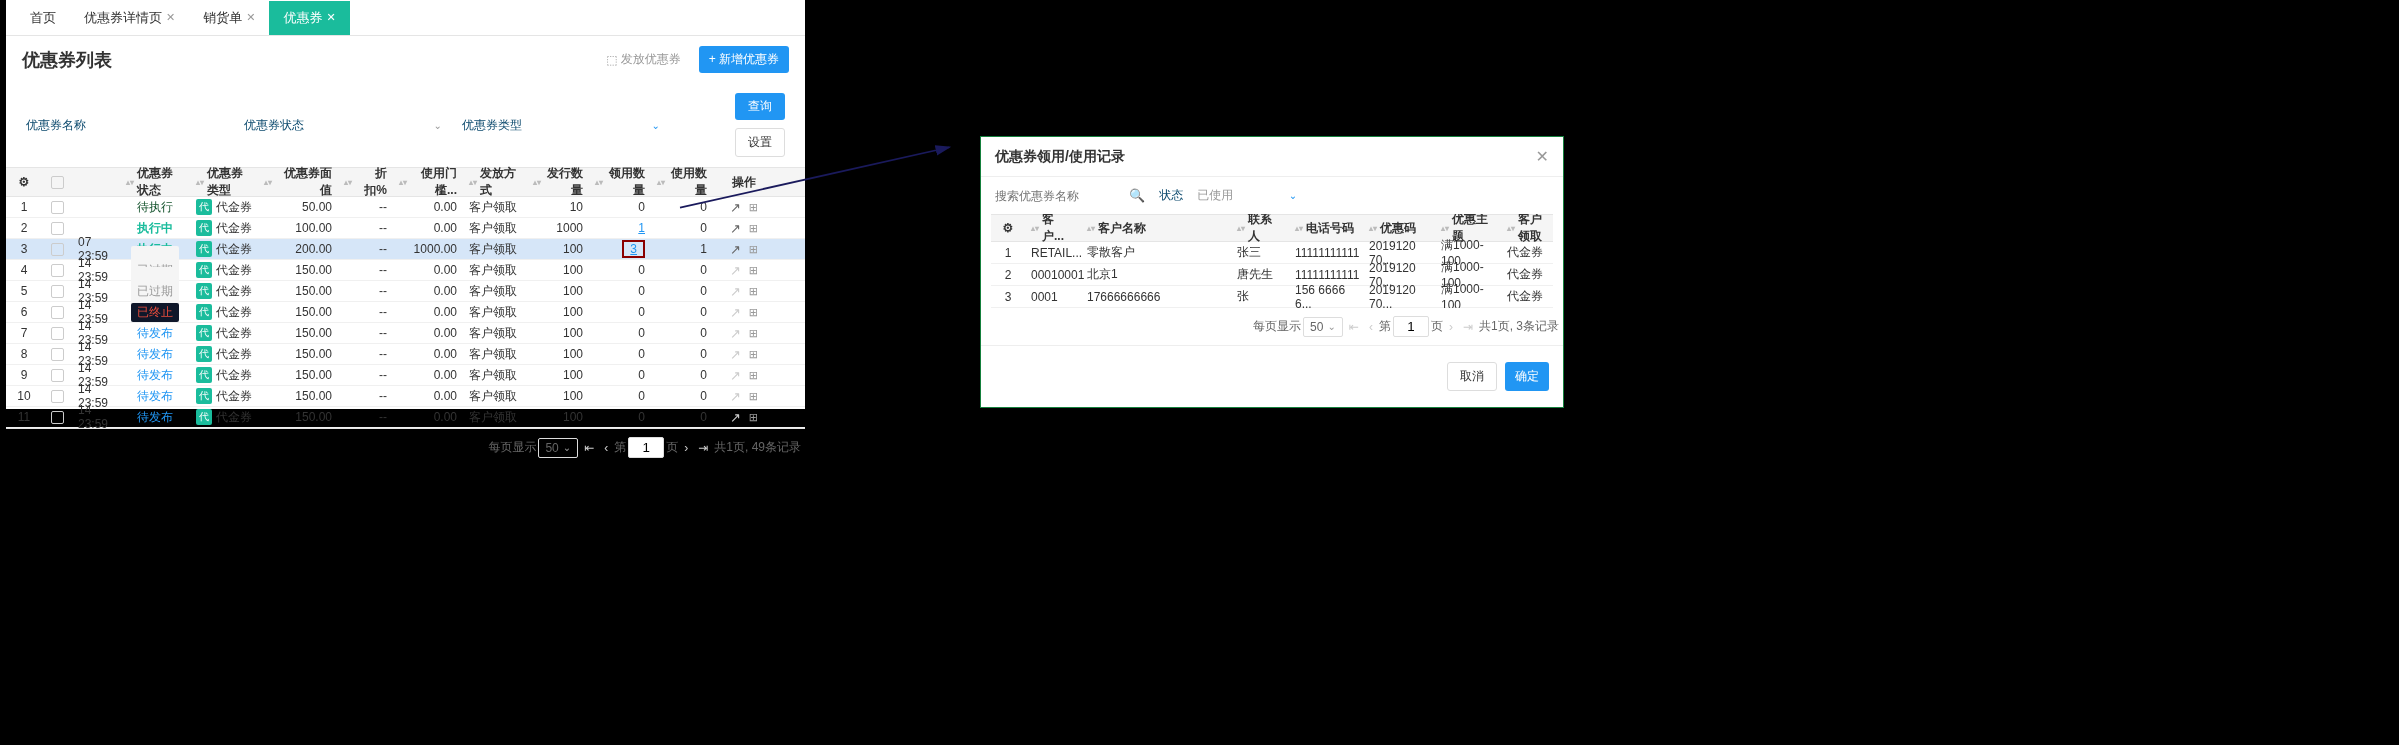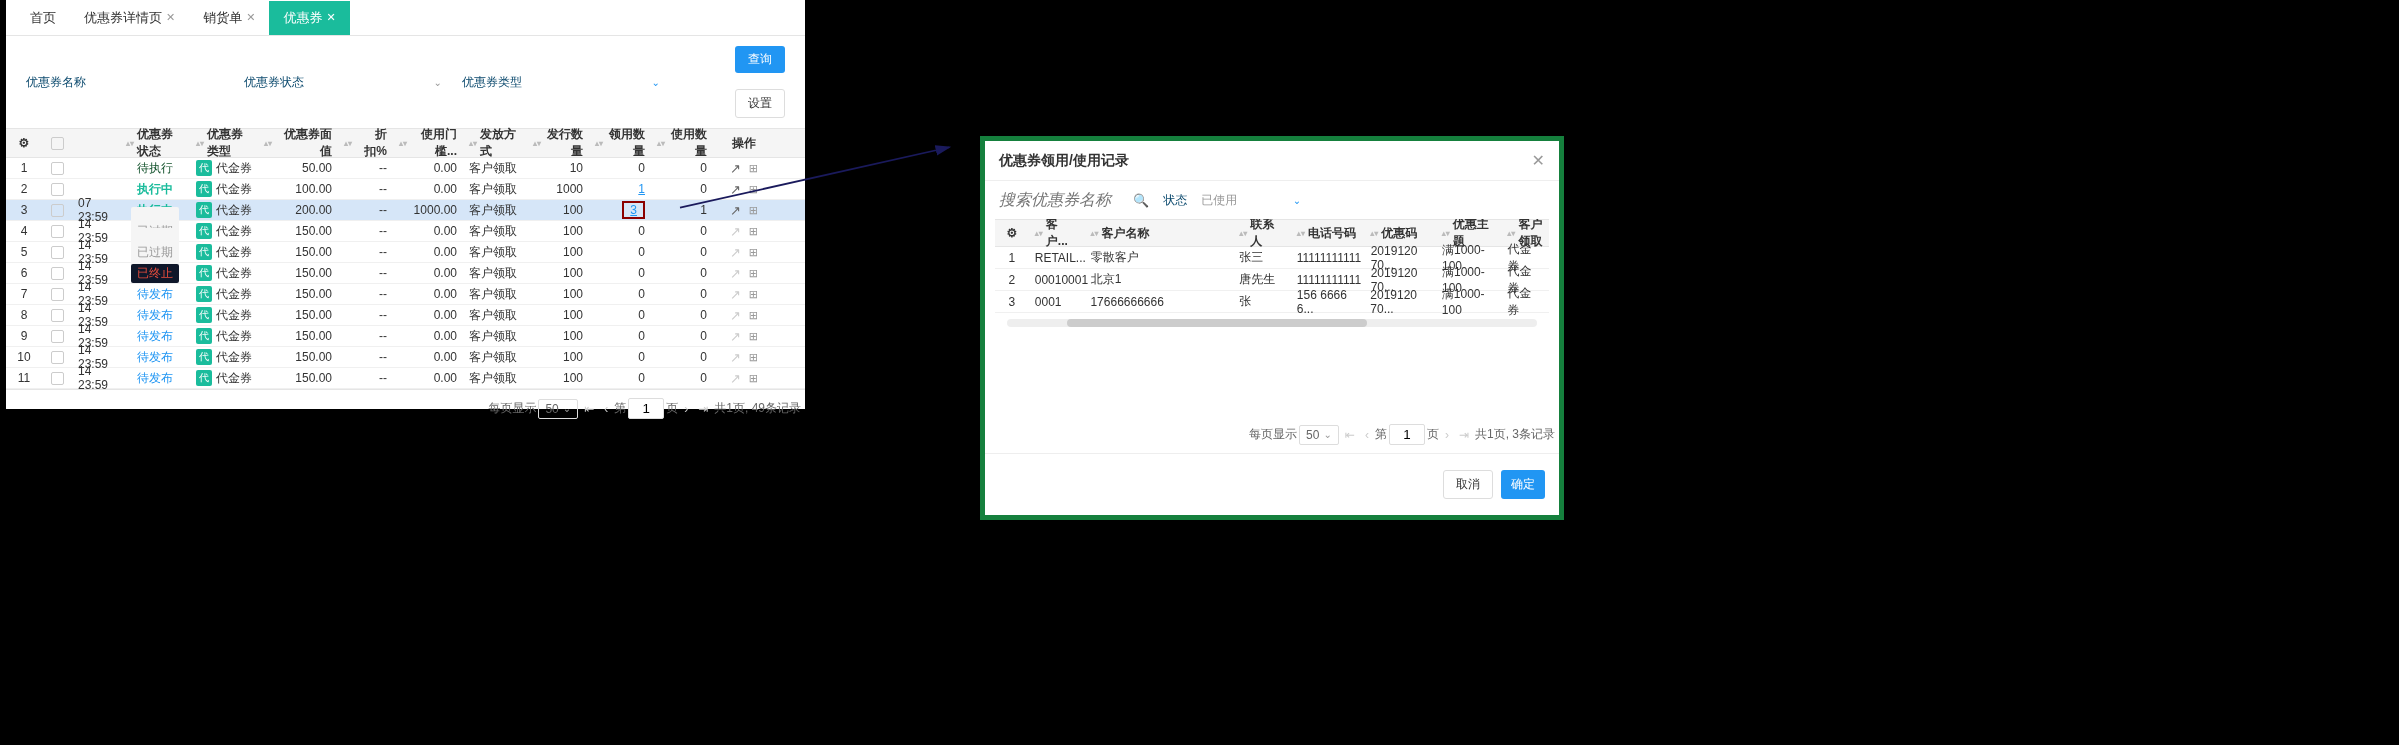--- a/index.html
+++ b/index.html
@@ -20,21 +20,21 @@
 .btn-primary { background: #2196f3; color: #fff; border: none; padding: 5px 10px; border-radius: 3px; font-size: 12px; }
 .btn-default { background: #fff; color: #333; border: 1px solid #ddd; padding: 5px 12px; border-radius: 3px; font-size: 12px; }
 
 .filters { display: flex; align-items: center; padding: 10px 20px; gap: 20px; }
 .filter-item { display: flex; align-items: center; gap: 8px; }
 .filter-label { color: #0c4a6e; font-size: 12px; white-space: nowrap; }
 .filter-input { border: none; border-bottom: 1px solid transparent; width: 130px; font-size: 12px; color: #999; }
 .filter-select { border: none; width: 130px; font-size: 12px; color: #999; display: flex; justify-content: space-between; align-items: center; }
 .chevron { color: #999; font-size: 10px; }
 .chevron.blue { color: #2196f3; }
-.filter-actions { display: flex; flex-direction: column; gap: 16px; margin-left: auto; }
+.filter-actions { display: flex; flex-direction: column; gap: 8px; margin-left: auto; }
 
 .table { width: 100%; }
 .thead { display: flex; background: #f5f5f5; border-top: 1px solid #e5e5e5; border-bottom: 1px solid #e5e5e5; height: 30px; align-items: center; font-size: 12px; color: #333; }
 .th, .td { padding: 0 6px; display: flex; align-items: center; }
 .th { font-weight: 600; }
 .sorter { color: #bbb; font-size: 8px; line-height: 7px; margin-right: 3px; display: inline-flex; flex-direction: column; }
 .tr { display: flex; height: 21px; align-items: center; border-bottom: 1px solid #f0f0f0; font-size: 12px; }
 .tr.highlighted { background: #d6e6f8; }
 
 .c-gear { width: 36px; justify-content: center; }
@@ -67,26 +67,26 @@
 
 .pager { display: flex; align-items: center; justify-content: flex-end; padding: 8px 4px; gap: 2px; font-size: 12px; color: #666; border-top: 1px solid #e5e5e5; }
 .pager-select { border: 1px solid #ddd; padding: 2px 6px; border-radius: 2px; display: flex; align-items: center; gap: 4px; }
 .pager-btn { color: #ccc; padding: 0 4px; cursor: pointer; }
 .pager-input { width: 36px; border: 1px solid #ddd; text-align: center; padding: 2px; border-radius: 2px; }
 
 
 .arrow { position: absolute; left: 660px; top: 142px; width: 320px; height: 70px; pointer-events: none; }
 
 
-.right-panel { position: absolute; left: 980px; top: 136px; width: 584px; height: 384px; background: #fff; border: 5px solid #15803d; box-shadow: 0 2px 8px rgba(0,0,0,.15); display: flex; flex-direction: column; }
+.right-panel { position: absolute; left: 980px; top: 136px; width: 584px; height: 272px; background: #fff; border: 1px solid #15803d; box-shadow: 0 2px 8px rgba(0,0,0,.15); display: flex; flex-direction: column; }
 .modal-header { display: flex; justify-content: space-between; align-items: center; padding: 10px 14px; border-bottom: 1px solid #eee; }
 .modal-title { font-size: 14px; font-weight: 600; }
 .modal-close { color: #999; font-size: 16px; cursor: pointer; }
 .modal-filters { display: flex; align-items: center; padding: 10px 14px; gap: 14px; }
-.search-box { width: 120px; border: none; font-size: 16px; color: #999; font-style: italic; }
+.search-box { width: 120px; border: none; font-size: 12px; color: #999; }
 .modal-table-wrap { flex: 1; overflow: hidden; padding: 0 10px; }
 .modal-thead { display: flex; background: #f5f5f5; height: 28px; align-items: center; font-size: 12px; border-top: 1px solid #e5e5e5; border-bottom: 1px solid #e5e5e5; }
 .modal-tr { display: flex; height: 22px; align-items: center; font-size: 12px; border-bottom: 1px solid #f0f0f0; }
 .m-gear { width: 34px; justify-content: center; }
 .m-cno { width: 56px; }
 .m-cname { width: 150px; }
 .m-contact { width: 58px; }
 .m-phone { width: 74px; }
 .m-code { width: 72px; }
 .m-subject { width: 66px; }
@@ -112,20 +112,30 @@
       <div class="tab">
         <span>销货单</span>
         <span class="close">✕</span>
       </div>
       <div class="tab active">
         <span>优惠券</span>
         <span class="close">✕</span>
       </div>
     </div>
 
+  <div class="title-row">
+    <div class="page-title">优惠券列表</div>
+    <div class="title-actions">
+      <button class="btn-ghost">
+          <span>⬚</span>
+          <span>发放优惠券</span>
+        </button>
+      <button class="btn-primary">+ 新增优惠券</button>
+    </div>
+  </div>
 
   <div class="filters">
     <div class="filter-item">
       <span class="filter-label">优惠券名称</span>
       <input class="filter-input" style="">
     </div>
     <div class="filter-item">
       <span class="filter-label">优惠券状态</span>
       <div class="filter-select">
           <span></span>

